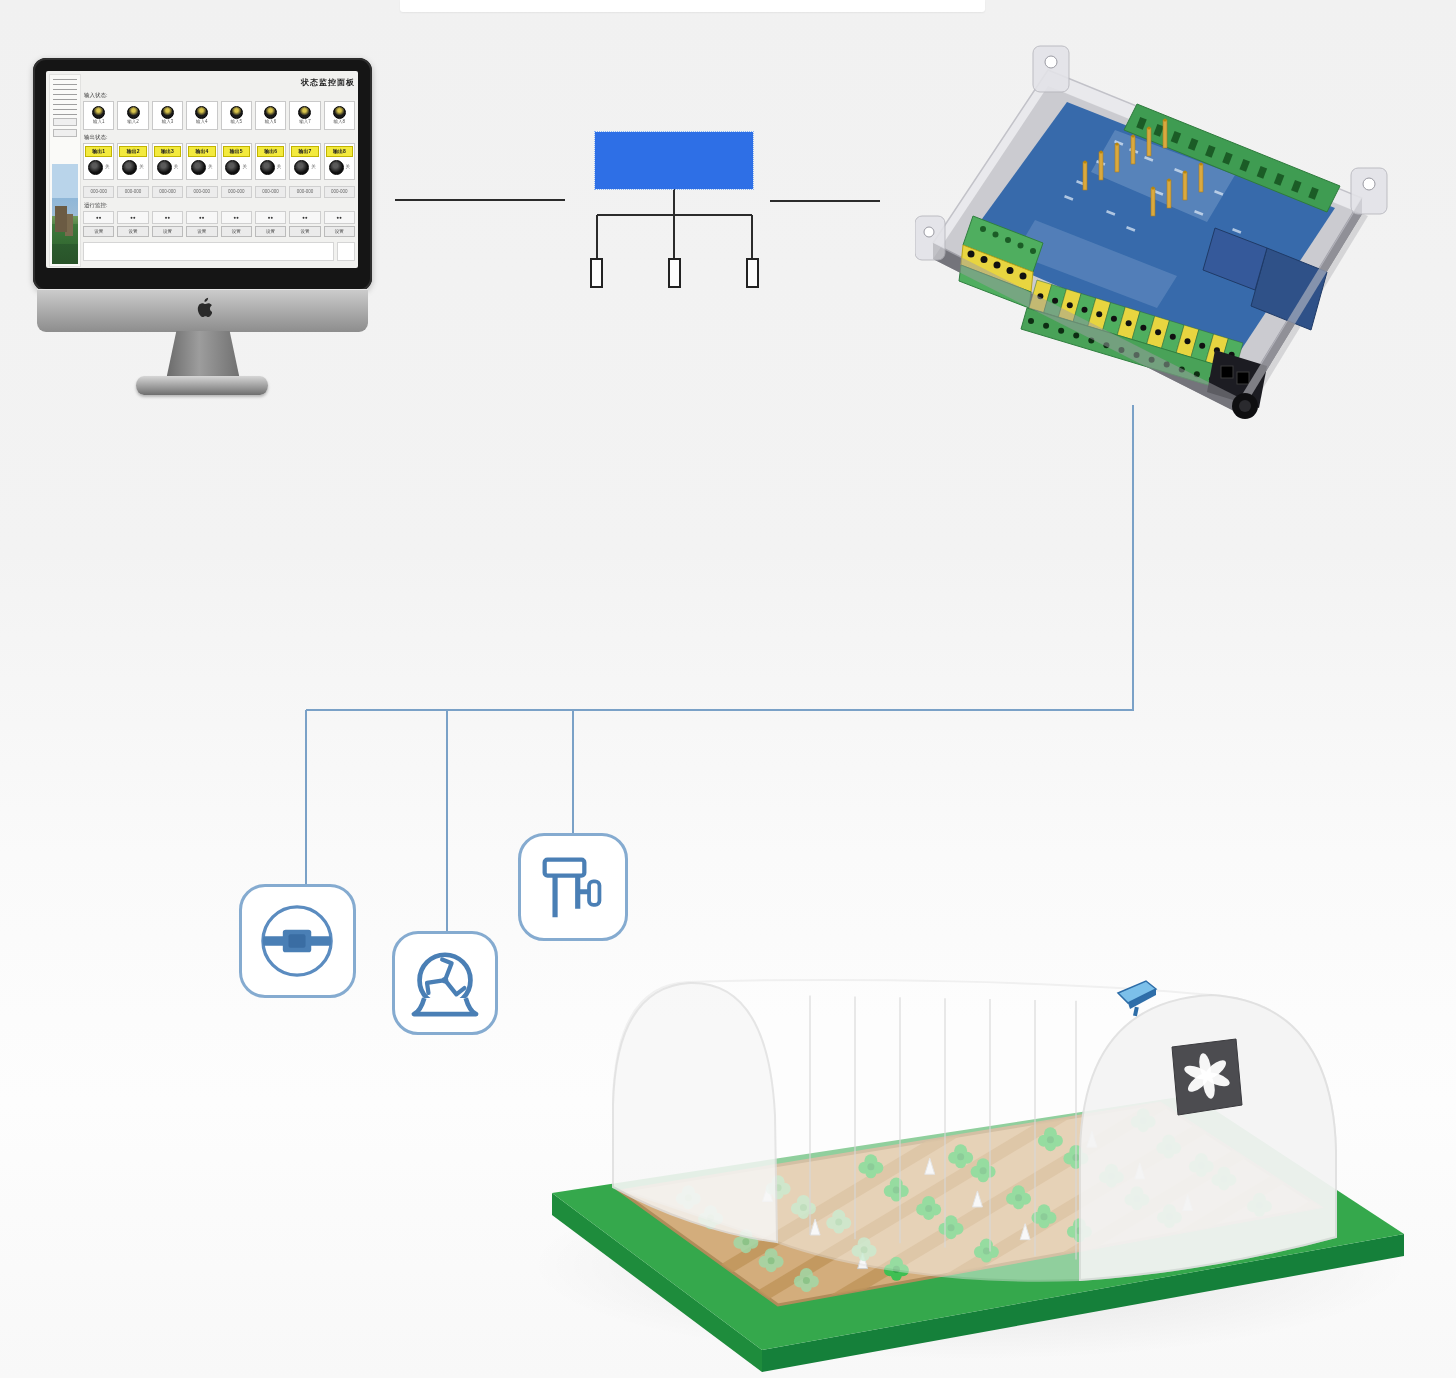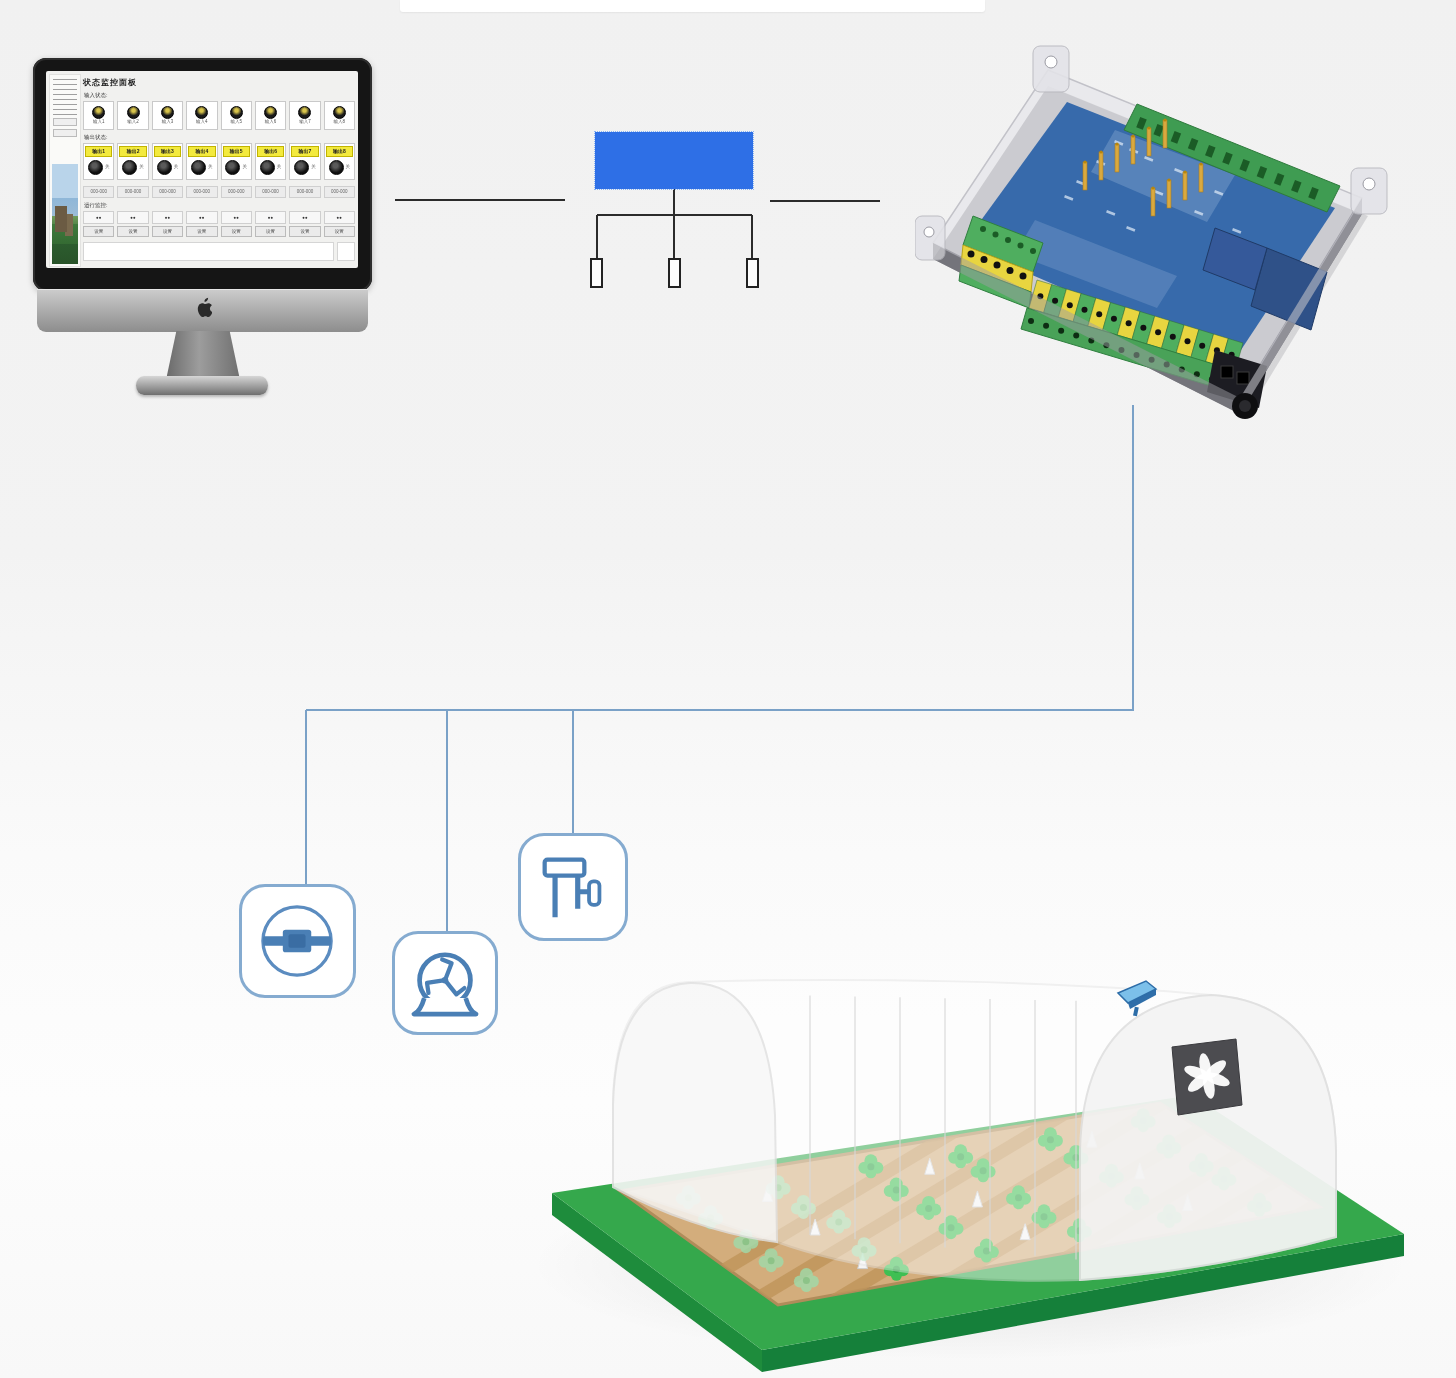--- a/index.html
+++ b/index.html
@@ -20,21 +20,21 @@
   .m-base{left:136px;top:376px;width:132px;height:19px;border-radius:10px/12px;
           background:linear-gradient(180deg,#d6d6d6,#8e8e8e 70%,#6f6f6f);box-shadow:0 2px 3px rgba(0,0,0,.25);}
   
   .scr-side{position:absolute;left:3px;top:3px;width:30px;height:191px;background:#fafaf8;border:1px solid #e2e2e0;}
   .side-line{height:1px;background:#9f9f9f;margin:4px 3px 0 3px;}
   .side-btn{height:6px;border:1px solid #bbb;background:#efefef;margin:3px 3px 0 3px;}
   .side-photo{position:absolute;left:2px;right:2px;bottom:2px;height:100px;
      background:linear-gradient(180deg,#b9d4ea 0%,#b9d4ea 34%,#8fb7d8 34%,#9cbcd6 52%,#6f9c5a 52%,#57874a 60%,#3f7a3c 60%,#356b33 80%,#2c5c2e 80%,#295329 100%);}
   .side-photo:after{content:"";position:absolute;left:3px;top:42px;width:12px;height:26px;background:#6b5b43;box-shadow:8px 6px 0 -2px #7a6a4e;}
   .scr-main{position:absolute;left:37px;top:3px;right:3px;bottom:3px;filter:blur(.35px);}
-  .scr-title{text-align:left;font-size:8px;font-weight:bold;color:#222;margin-top:3px;letter-spacing:1px;}
+  .scr-title{text-align:right;font-size:8px;font-weight:bold;color:#222;margin-top:3px;letter-spacing:1px;}
   .scr-label{font-size:5.5px;color:#333;margin:4px 0 2px 1px;}
   .g8{display:grid;grid-template-columns:repeat(8,1fr);gap:3px;}
   .in-card{background:#fff;border:1px solid #c9c9c9;height:27px;display:flex;flex-direction:column;align-items:center;justify-content:center;gap:1px;}
   .knob{width:11px;height:11px;border-radius:50%;background:radial-gradient(circle at 50% 32%,#d8c44a 0 18%,#1a1a1a 55%);border:1px solid #000;}
   .tiny{font-size:4.5px;color:#555;line-height:1.1;text-align:center;}
   .out-card{background:#fff;border:1px solid #c9c9c9;height:37px;padding:2px 1px;box-sizing:border-box;}
   .chip{background:#f3ea3d;border:1px solid #c2b400;height:9px;line-height:9px;font-size:5px;font-weight:bold;color:#222;text-align:center;margin-bottom:3px;}
   .knob-row{display:flex;align-items:center;gap:2px;justify-content:center;}
   .knob2{width:13px;height:13px;border-radius:50%;background:radial-gradient(circle at 42% 36%,#5a5a5a 0 20%,#101010 62%);border:1px solid #000;}
   .st-box{background:#ececec;border:1px solid #cfcfcf;height:10px;line-height:10px;font-size:4.5px;color:#666;text-align:center;margin-top:6px;}

